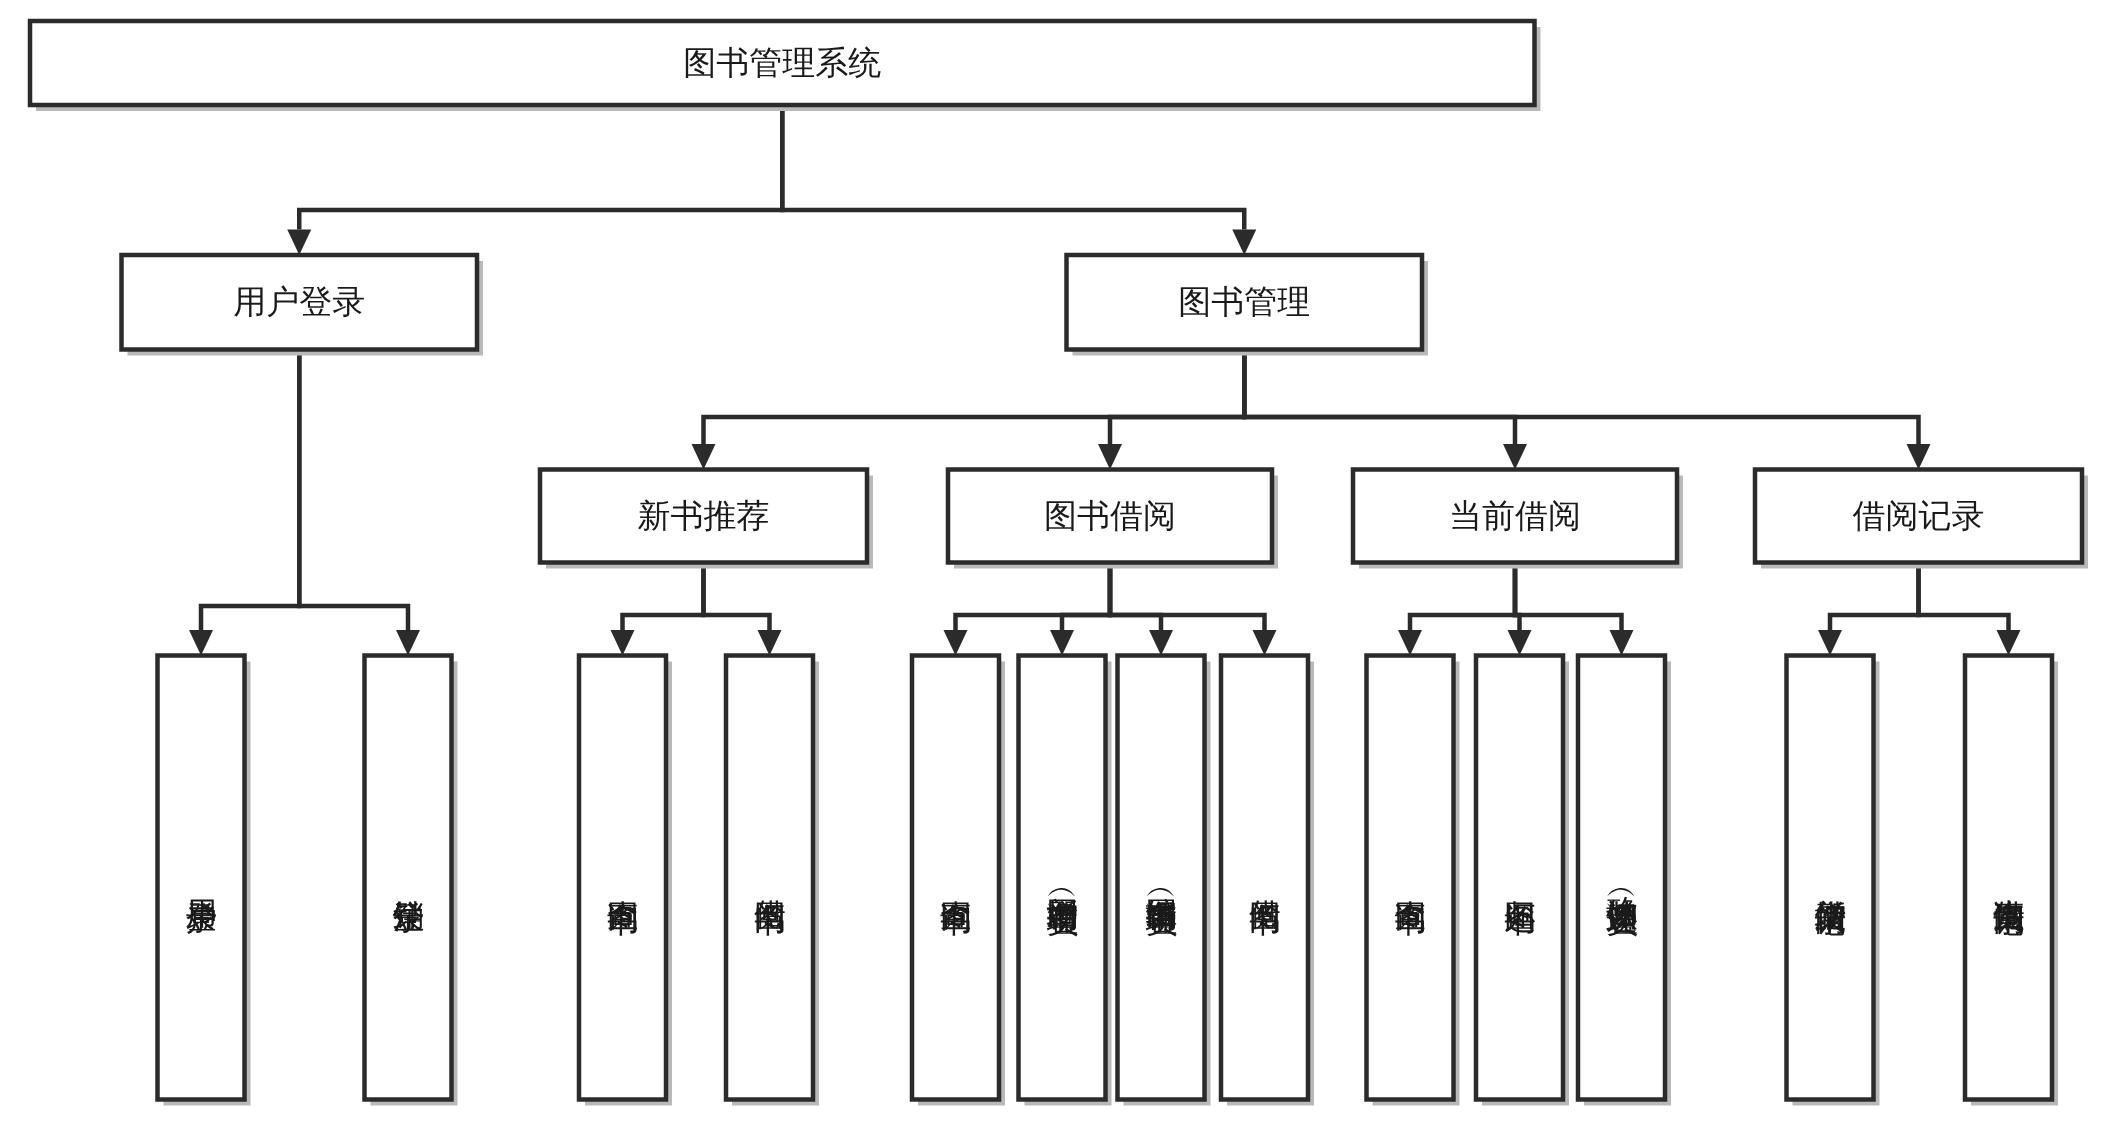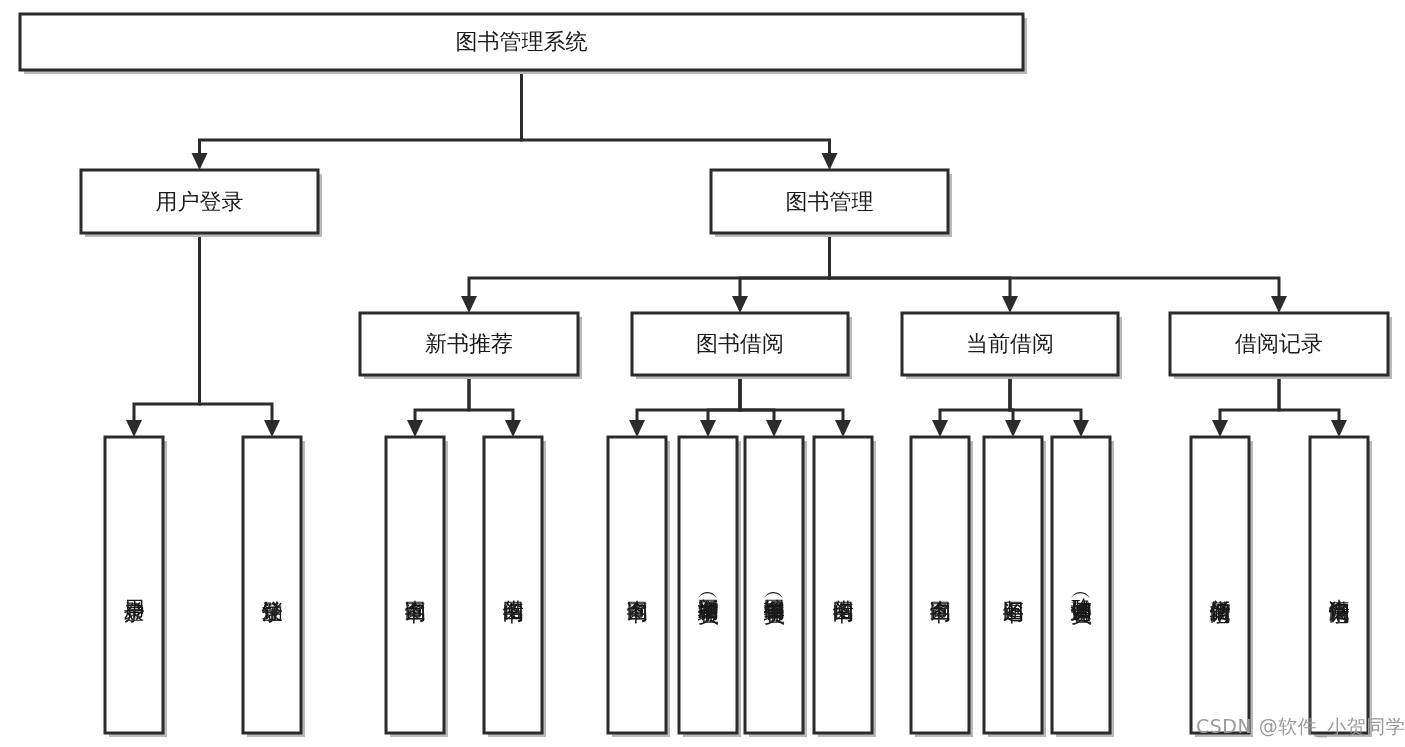--- a/index.html
+++ b/index.html
@@ -187,15 +187,14 @@
       <div class="leaf-label" style="left: 679px; top: 437px; width: 58px; height: 296px;">新增图书（管理员）</div>
       <div class="leaf-label" style="left: 745px; top: 437px; width: 58px; height: 296px;">编辑图书（管理员）</div>
       <div class="leaf-label" style="left: 814px; top: 437px; width: 58px; height: 296px;">借阅图书</div>
       <div class="leaf-label" style="left: 911px; top: 437px; width: 58px; height: 296px;">查询图书</div>
       <div class="leaf-label" style="left: 984px; top: 437px; width: 58px; height: 296px;">归还图书</div>
       <div class="leaf-label" style="left: 1052px; top: 437px; width: 58px; height: 296px;">确认归还（管理员）</div>
       <div class="leaf-label" style="left: 1191px; top: 437px; width: 58px; height: 296px;">新增借阅记录</div>
       <div class="leaf-label" style="left: 1310px; top: 437px; width: 58px; height: 296px;">查询借阅记录</div>
     </div>
 
-  <div class="watermark" style="left:1196px; top:714px;">CSDN @软件_小贺同学</div>
 
 </div>
 
 </body></html>

